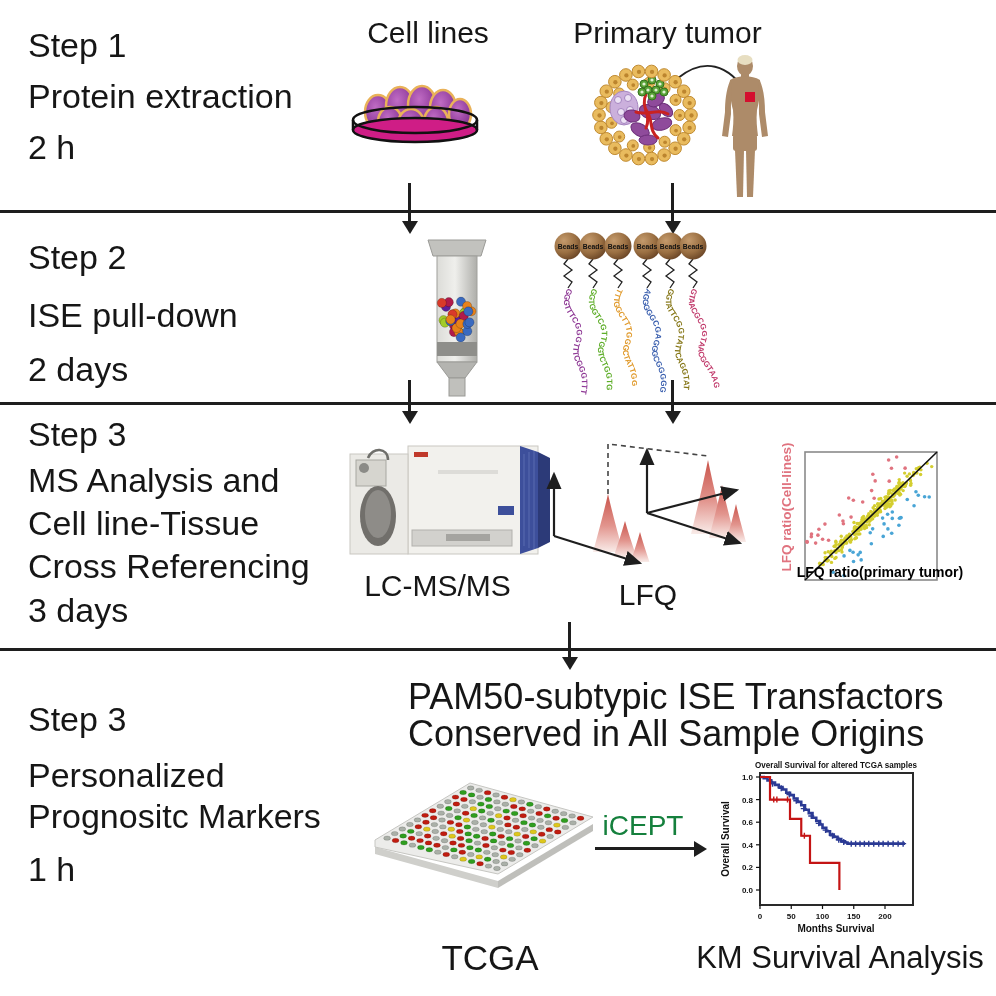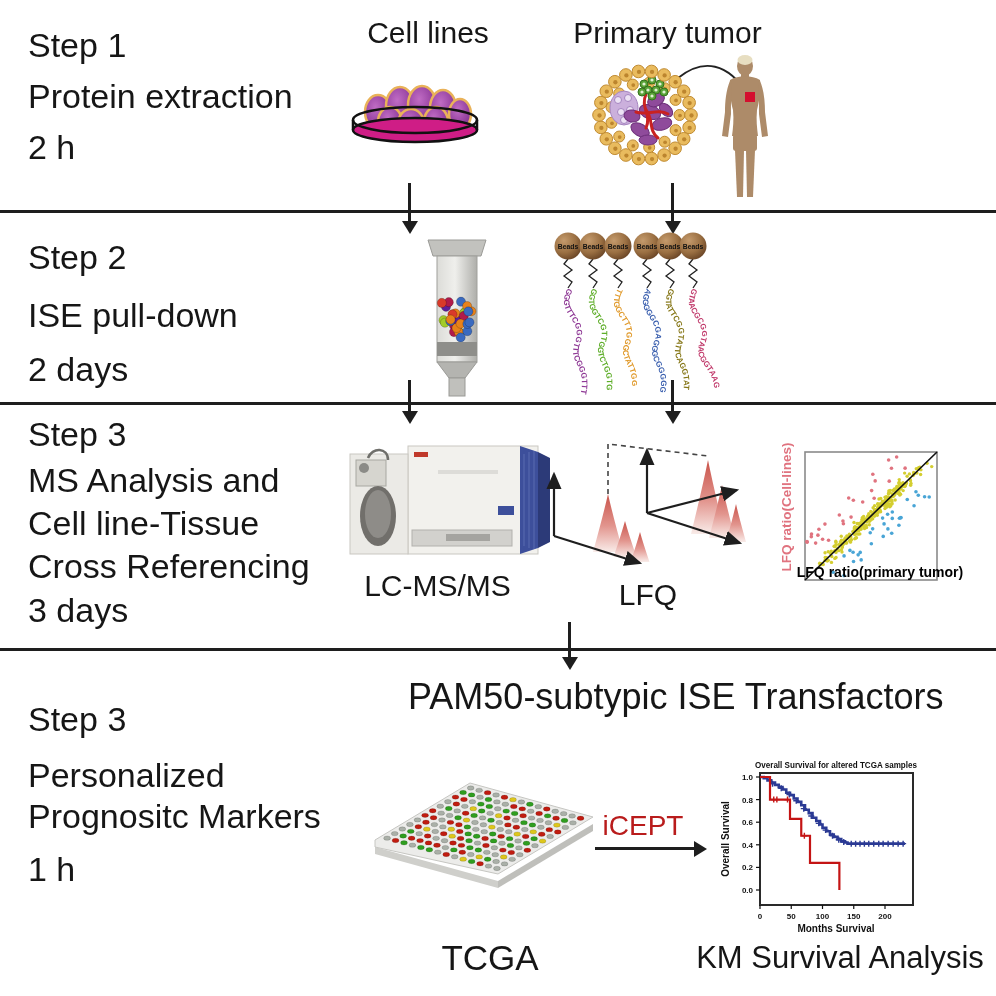--- a/index.html
+++ b/index.html
@@ -724,20 +724,21 @@
         <circle cx="89.06292822956149" cy="83.90134691752974" r="1.8" fill="#49a5d6"></circle>
         <circle cx="92.61217020917235" cy="74.17956469974368" r="1.8" fill="#49a5d6"></circle>
         <circle cx="65.22212396498901" cy="112.3784163730477" r="1.8" fill="#49a5d6"></circle>
       </g>
     <line x1="10" y1="140" x2="142" y2="12" stroke="#111" stroke-width="1.6"></line>
   </svg>
   <span class="rot-label" id="scatter-ylab" style="left: 786px; top: 507px; color: rgb(224, 115, 127);">LFQ ratio(Cell-lines)</span>
   <span class="ctr-label" id="scatter-xlab" style="left: 868px; top: 572px; color: #000000; margin-left: 12px;">LFQ ratio(primary tumor)</span>
 
   <div class="pam-line" style="top:676px">PAM50-subtypic ISE Transfactors</div>
+  <div class="pam-line" style="top:713px">Conserved in All Sample Origins</div>
 
   <svg style="left:360px;top:740px" width="290" height="175" viewBox="0 0 290 175">
     <polygon points="15,107 138,141 138,148 15,114" fill="#cfcfcb"></polygon>
     <polygon points="138,141 233,84 233,91 138,148" fill="#bfbfbb"></polygon>
     <polygon points="15,100 110,43 233,77 138,134 15,107" fill="#ececea" stroke="#c6c6c2"></polygon>
     <g id="tcga-dots">
         <ellipse cx="110.7" cy="48" rx="3.4" ry="2.2" fill="#aab0a8" stroke="rgba(0,0,0,0.28)" stroke-width="0.5"></ellipse>
         <ellipse cx="119.15" cy="50.33" rx="3.4" ry="2.2" fill="#aab0a8" stroke="rgba(0,0,0,0.28)" stroke-width="0.5"></ellipse>
         <ellipse cx="127.6" cy="52.66" rx="3.4" ry="2.2" fill="#c11c10" stroke="rgba(0,0,0,0.28)" stroke-width="0.5"></ellipse>
         <ellipse cx="136.05" cy="54.99" rx="3.4" ry="2.2" fill="#aab0a8" stroke="rgba(0,0,0,0.28)" stroke-width="0.5"></ellipse>
@@ -902,21 +903,21 @@
         <ellipse cx="94.70000000000002" cy="116.8" rx="3.4" ry="2.2" fill="#aab0a8" stroke="rgba(0,0,0,0.28)" stroke-width="0.5"></ellipse>
         <ellipse cx="103.15" cy="119.13" rx="3.4" ry="2.2" fill="#ddc61c" stroke="rgba(0,0,0,0.28)" stroke-width="0.5"></ellipse>
         <ellipse cx="111.6" cy="121.46" rx="3.4" ry="2.2" fill="#2f9e1f" stroke="rgba(0,0,0,0.28)" stroke-width="0.5"></ellipse>
         <ellipse cx="120.04999999999998" cy="123.78999999999999" rx="3.4" ry="2.2" fill="#c11c10" stroke="rgba(0,0,0,0.28)" stroke-width="0.5"></ellipse>
         <ellipse cx="128.5" cy="126.12" rx="3.4" ry="2.2" fill="#aab0a8" stroke="rgba(0,0,0,0.28)" stroke-width="0.5"></ellipse>
         <ellipse cx="136.95000000000002" cy="128.45" rx="3.4" ry="2.2" fill="#aab0a8" stroke="rgba(0,0,0,0.28)" stroke-width="0.5"></ellipse>
       </g>
   </svg>
   <div class="mini-label" style="left:400px;top:938px;width:180px;font-size:35px">TCGA</div>
 
-  <span class="ctr-label" style="left:643px;top:826px;font-size:28px;font-weight:normal;color:#b91c1c">iCEPT</span>
+  <span class="ctr-label" style="left:643px;top:826px;font-size:28px;font-weight:normal;color:#15803d">iCEPT</span>
   <div class="arrow-h" style="left:595px;top:847px;width:100px"></div>
 
   <svg style="left:715px;top:742px" width="260" height="200" viewBox="0 0 260 200">
     <text x="121" y="26" text-anchor="middle" font-size="9" font-weight="bold" fill="#111" textLength="162" lengthAdjust="spacingAndGlyphs">Overall Survival for altered TCGA samples</text>
     <rect x="45" y="31" width="153" height="132" fill="#fff" stroke="#2a2a2a" stroke-width="2"></rect>
     <g id="km-yticks">
         <line x1="41" y1="148" x2="45" y2="148" stroke="#111" stroke-width="1.2"></line>
         <text x="38" y="151" text-anchor="end" font-size="8" font-weight="bold" fill="#111">0.0</text>
         <line x1="41" y1="125.4" x2="45" y2="125.4" stroke="#111" stroke-width="1.2"></line>
         <text x="38" y="128.4" text-anchor="end" font-size="8" font-weight="bold" fill="#111">0.2</text>

